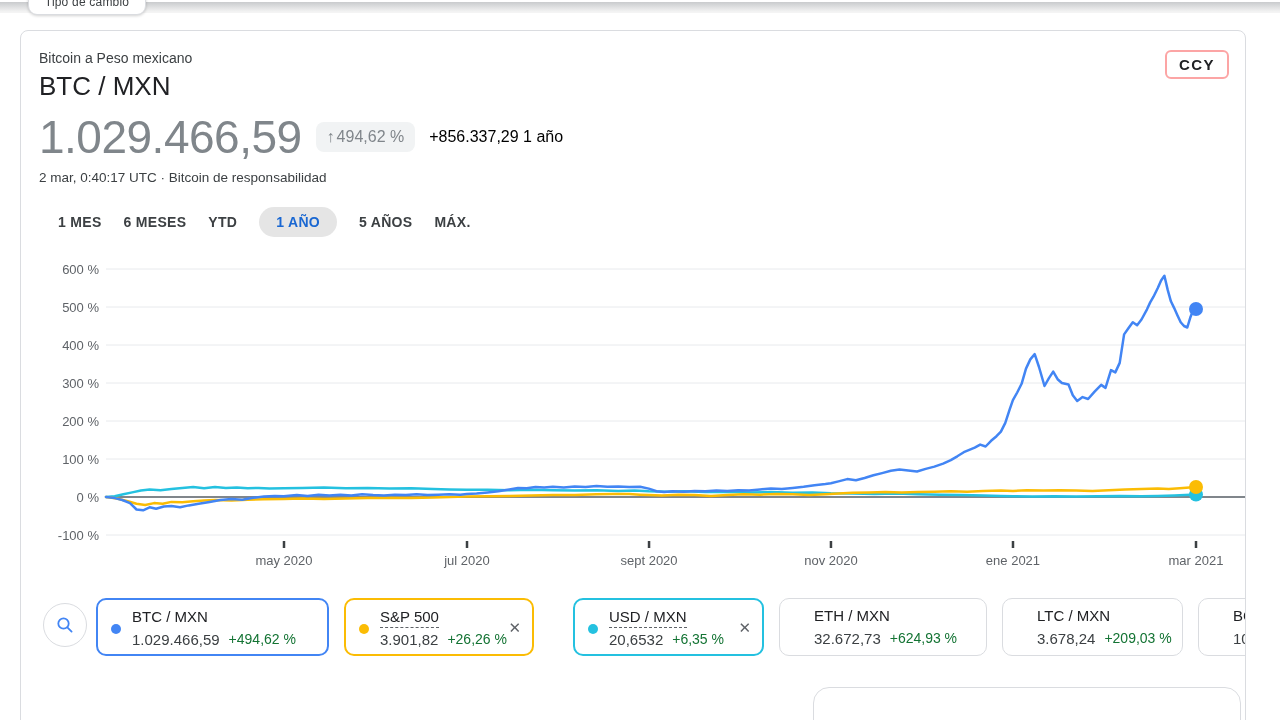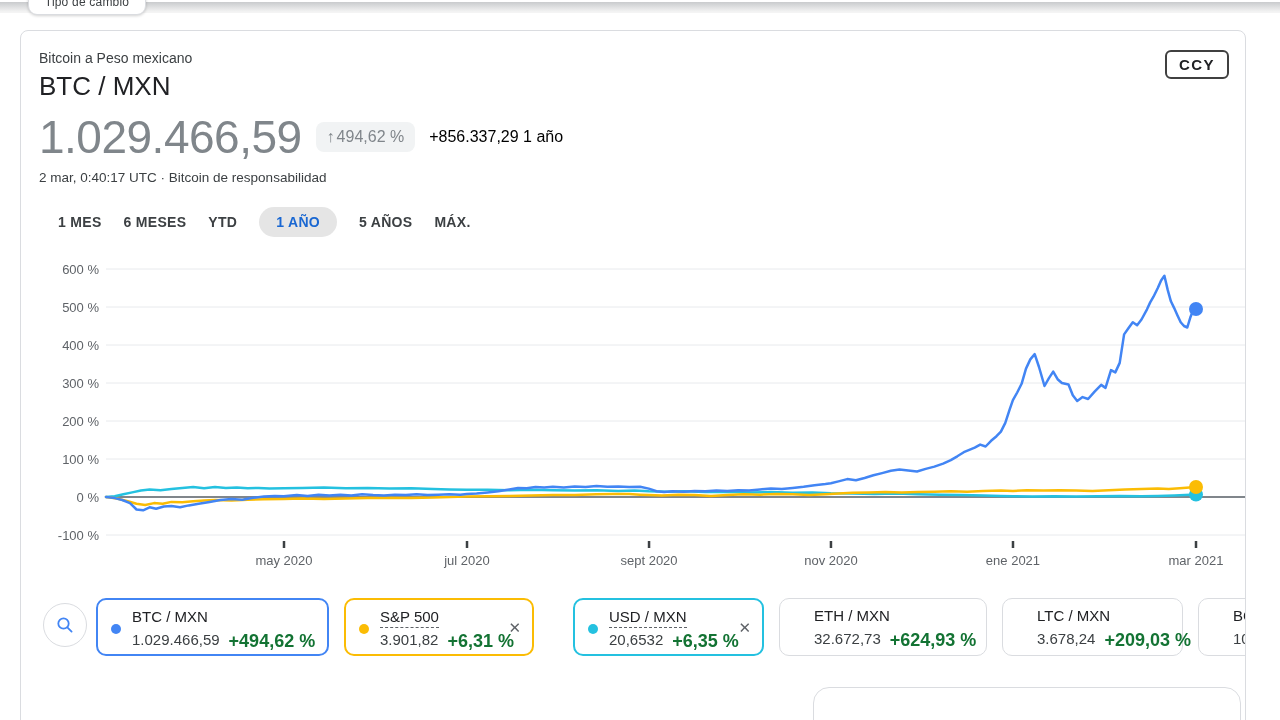--- a/index.html
+++ b/index.html
@@ -18,42 +18,42 @@
     background:#fff; border:1px solid #dadce0; border-radius:8px; overflow:hidden; }
   .subtitle { position:absolute; left:18px; top:19px; font-size:14px; color:#3c4043; }
   .pair-title { position:absolute; left:18px; top:40px; font-size:26px; color:#202124; }
   .price-row { position:absolute; left:18px; top:80px; height:52px; display:flex; align-items:center; gap:14px; }
   .price { font-size:46px; color:#80868b; letter-spacing:-.5px; }
   .chg-badge { display:inline-flex; align-items:center; gap:2px; background:#f1f3f4;
     border-radius:8px; padding:6px 11px; font-size:16px; color:#80868b; }
   .chg-abs { font-size:16px; color:#000000; }
   .timestamp { position:absolute; left:18px; top:139px; font-size:13.5px; color:#3c4043; }
   .ccy-badge { position:absolute; left:1144px; top:19px; width:64px; height:29px;
-    border:2px solid #404040; border-radius:6px; display:flex; align-items:center;
+    border:2px solid #fca5a5; border-radius:6px; display:flex; align-items:center;
     justify-content:center; font-size:15px; font-weight:700; letter-spacing:1.5px; color:#202124; }
   
   .tabs { position:absolute; left:37px; top:176px; height:30px; display:flex; align-items:center; gap:22px; }
   .tab { font-size:14px; font-weight:700; color:#3c4043; letter-spacing:.3px; cursor:pointer;
     padding:7px 0; border-radius:17px; }
   .tab.selected { color:#1967d2; background:#e5e5e5; padding:7px 17px; }
   
   .chart-wrap { position:absolute; left:0; top:0; width:1224px; height:698px; }
   .axis-label { font-size:13px; fill:#5f6368; }
   
   .legend-row { position:absolute; left:0; top:567px; width:1400px; height:58px; }
   .search-btn { position:absolute; left:22px; top:5px; width:44px; height:44px; border-radius:50%;
     background:#fff; border:1px solid #dadce0; display:flex; align-items:center; justify-content:center; cursor:pointer; }
   .compare-card { position:absolute; top:0; height:58px; background:#fff;
     border:1px solid #dadce0; border-radius:10px; cursor:pointer; }
   .cc-dot { position:absolute; left:13px; top:24px; width:10px; height:10px; border-radius:50%; }
   .cc-title { position:absolute; left:34px; top:8px; font-size:15px; color:#202124; white-space:nowrap; }
   .cc-title.dashed { border-bottom:1.5px dashed #5f6368; padding-bottom:2px; }
   .cc-vals { position:absolute; left:34px; top:31px; display:flex; gap:9px; white-space:nowrap; }
   .cc-value { font-size:15px; color:#3c4043; }
-  .cc-change { font-size:18px; color:#137333;font-weight:bold; }
+  .cc-change { font-size:14px; color:#137333; }
   .cc-close { position:absolute; right:11px; top:19px; font-size:15px; color:#5f6368; cursor:pointer; }
   .cc0{left:75px;width:233px;} .cc1{left:323px;width:190px;} .cc2{left:552px;width:191px;}
   .cc3{left:758px;width:208px;} .cc4{left:981px;width:181px;} .cc5{left:1177px;width:140px;}
   
   .bottom-panel { position:absolute; left:792px; top:656px; width:428px; height:60px;
     background:#fff; border:1px solid #dadce0; border-radius:16px; }
 </style>
 </head>
 <body>
 
@@ -144,21 +144,21 @@
           <span class="cc-value">1.029.466,59</span>
           <span class="cc-change">+494,62 %</span>
         </span>
 
     </div>
     <div class="compare-card cc1" style="border-color: rgb(251, 188, 4); border-width: 2px;">
       <span class="cc-dot" style="background: rgb(251, 188, 4);"></span>
       <span class="cc-title dashed">S&amp;P 500</span>
       <span class="cc-vals">
           <span class="cc-value">3.901,82</span>
-          <span class="cc-change">+6,31 %</span>
+          <span class="cc-change">+26,26 %</span>
         </span>
       <span class="cc-close">✕</span>
     </div>
     <div class="compare-card cc2" style="border-color: rgb(36, 193, 224); border-width: 2px;">
       <span class="cc-dot" style="background: rgb(36, 193, 224);"></span>
       <span class="cc-title dashed">USD / MXN</span>
       <span class="cc-vals">
           <span class="cc-value">20,6532</span>
           <span class="cc-change">+6,35 %</span>
         </span>

